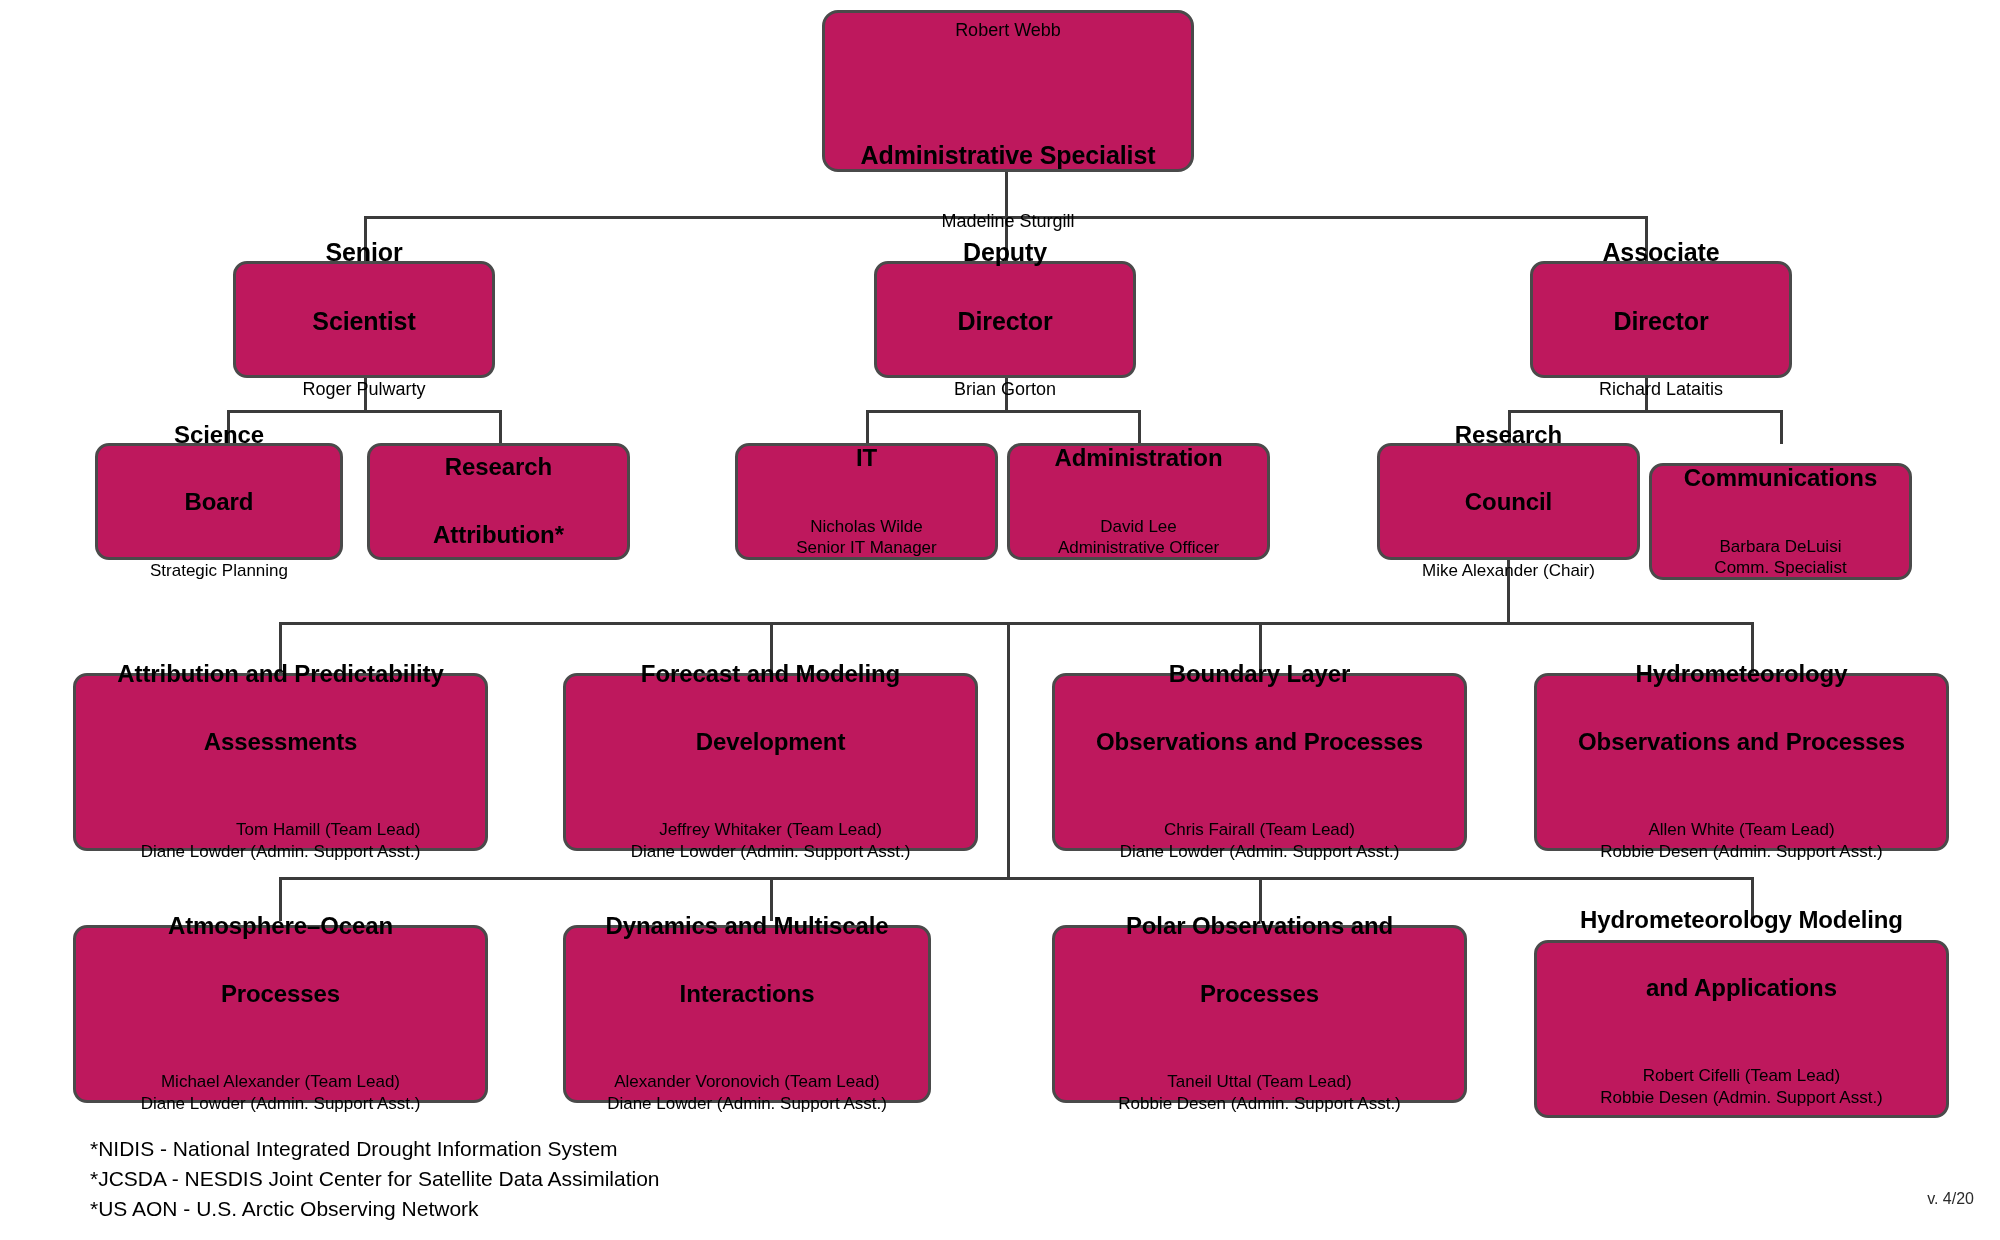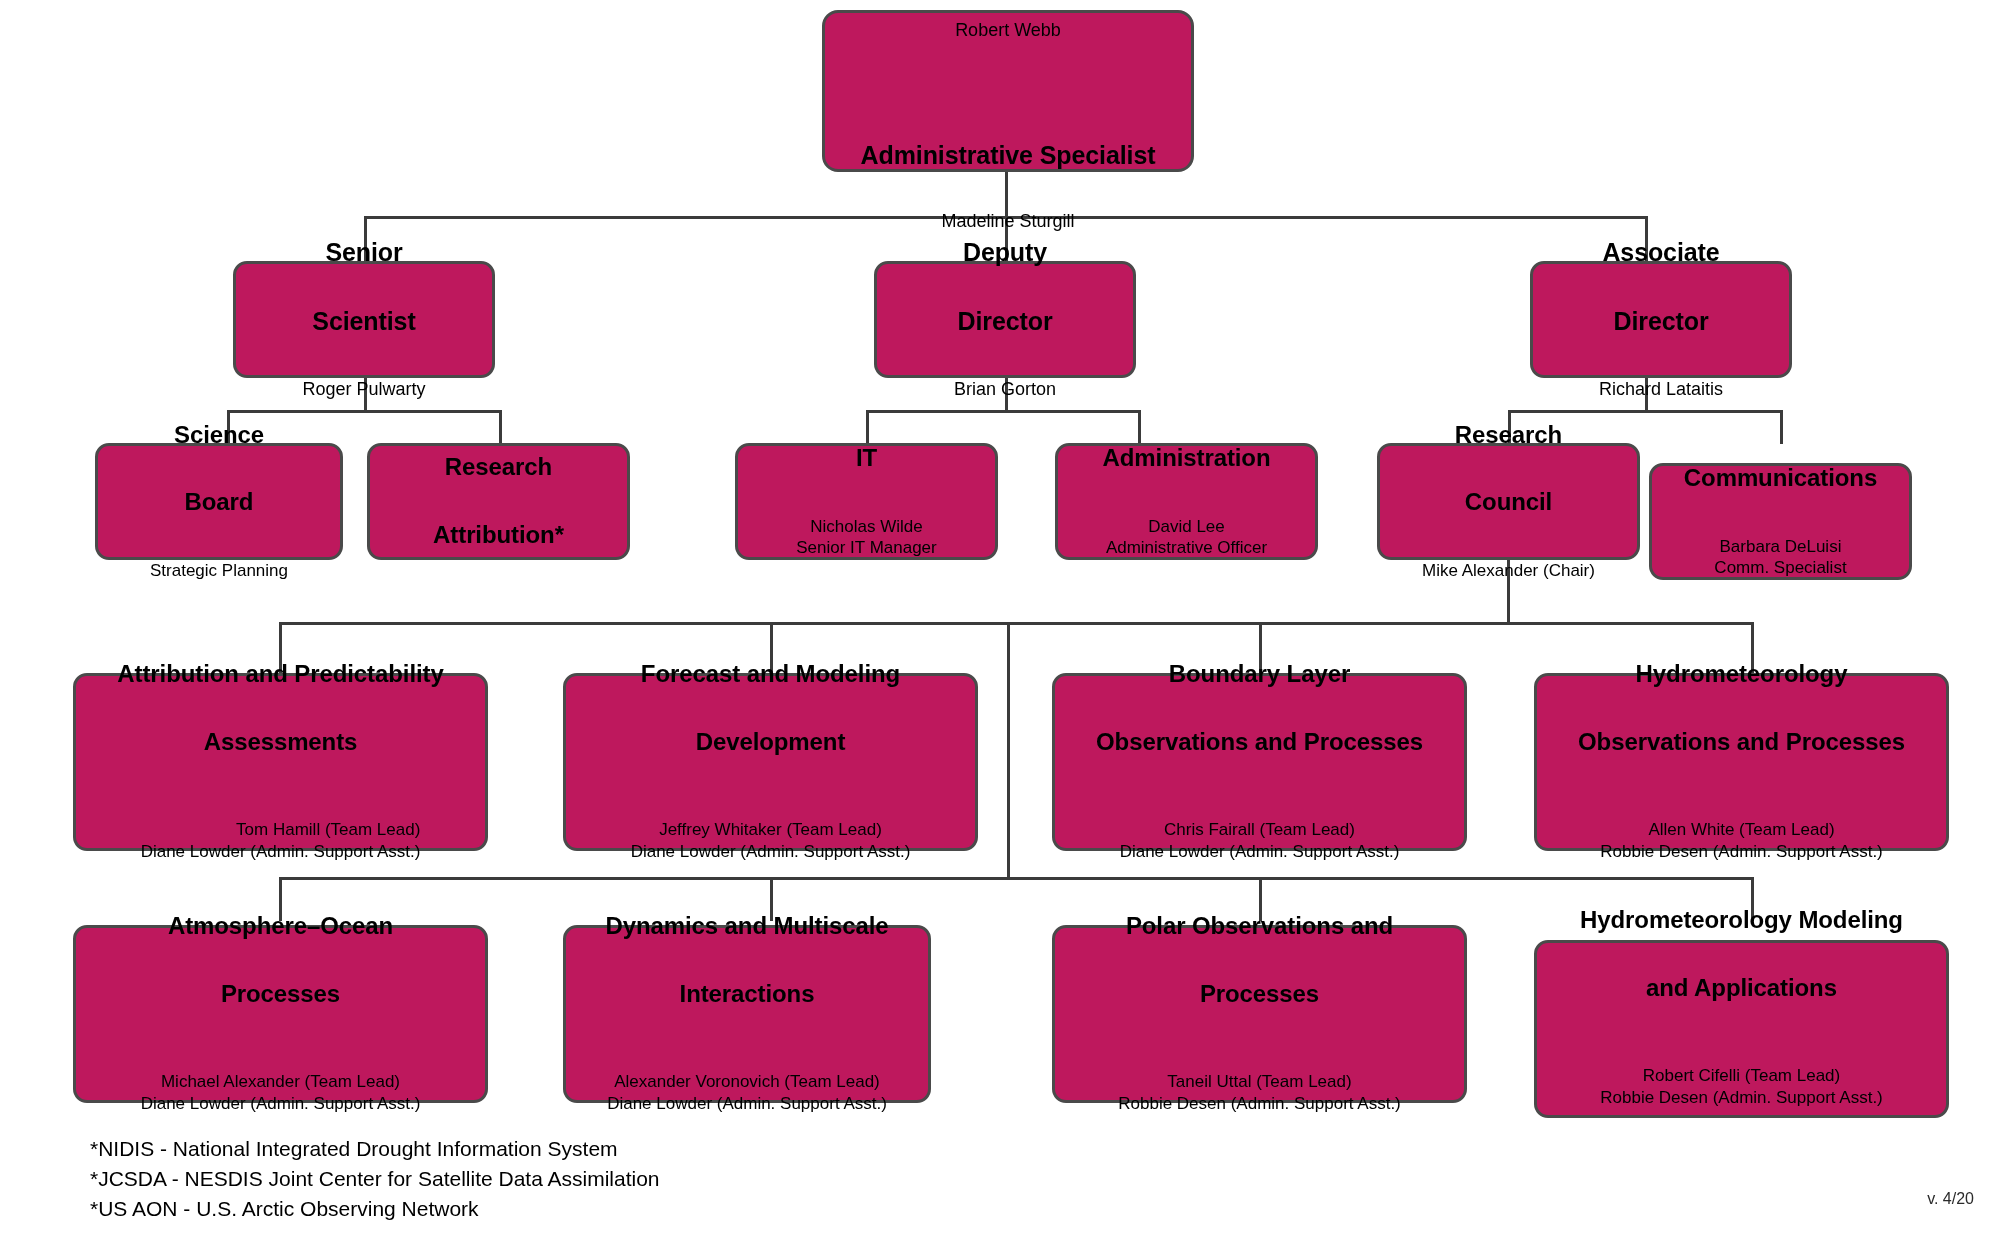--- a/index.html
+++ b/index.html
@@ -171,21 +171,21 @@
   </div>
 
   <div class="node lvl2" style="left:735px; top:443px; width:263px; height:117px;">
     <div class="title">IT</div>
     <div class="sub-wrap">
       <div class="sub">Nicholas Wilde</div>
       <div class="sub">Senior IT Manager</div>
     </div>
   </div>
 
-  <div class="node lvl2" style="left:1007px; top:443px; width:263px; height:117px;margin-left:48px;">
+  <div class="node lvl2" style="left:1007px; top:443px; width:263px; height:117px;">
     <div class="title">Administration</div>
     <div class="sub-wrap">
       <div class="sub">David Lee</div>
       <div class="sub">Administrative Officer</div>
     </div>
   </div>
 
   <div class="node lvl2" style="left:1377px; top:443px; width:263px; height:117px;">
     <div class="title">Research</div>
     <div class="title">Council</div>

